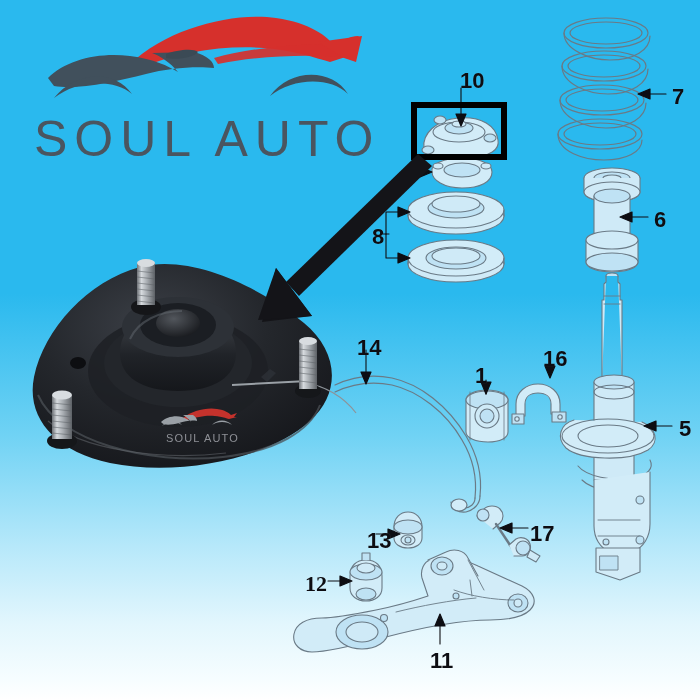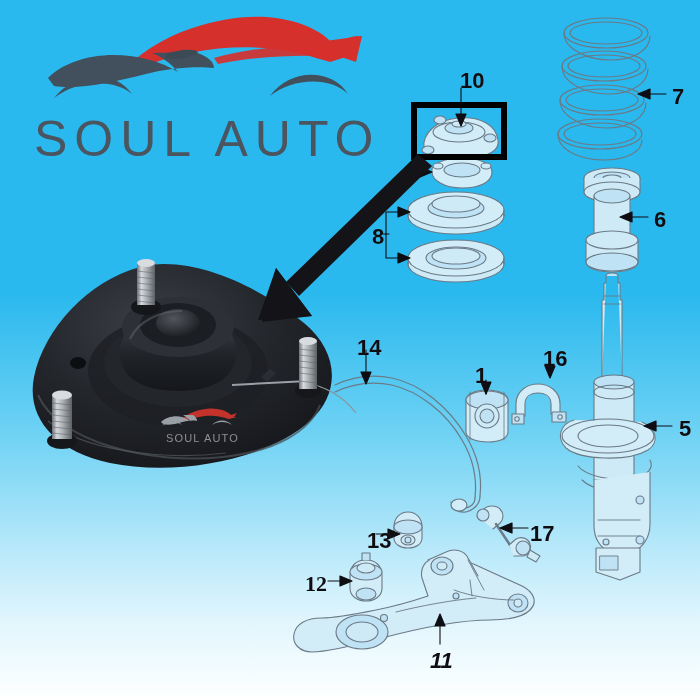--- a/index.html
+++ b/index.html
@@ -451,21 +451,21 @@
     <path d="M418 154 L 432 166 L 299 296 L 286 282 Z" fill="#141418"></path>
     <path d="M312 316 L 262 322 L 276 268 Z" fill="#141418"></path>
     <path d="M276 268 L 312 316 L 258 320 Z" fill="#141418"></path>
   </svg>
 
   <div class="callout" style="left:679px; top:418px;">5</div>
   <div class="callout" style="left:654px; top:209px;">6</div>
   <div class="callout" style="left:672px; top:86px;">7</div>
   <div class="callout" style="left:372px; top:226px;">8</div>
   <div class="callout" style="left:452px; top:70px;margin-left:8px;">10</div>
-  <div class="callout" style="left:430px; top:650px;font-style:italic;">11</div>
+  <div class="callout" style="left:430px; top:650px;">11</div>
   <div class="callout" style="left:305px; top:573px;font-family:Liberation Serif, serif;">12</div>
   <div class="callout" style="left:352px; top:530px;margin-left:15px;">13</div>
   <div class="callout" style="left:357px; top:337px;">14</div>
   <div class="callout" style="left:475px; top:365px;">1</div>
   <div class="callout" style="left:543px; top:348px;">16</div>
   <div class="callout" style="left:530px; top:523px;">17</div>
 
 </div>
 
 </body></html>

